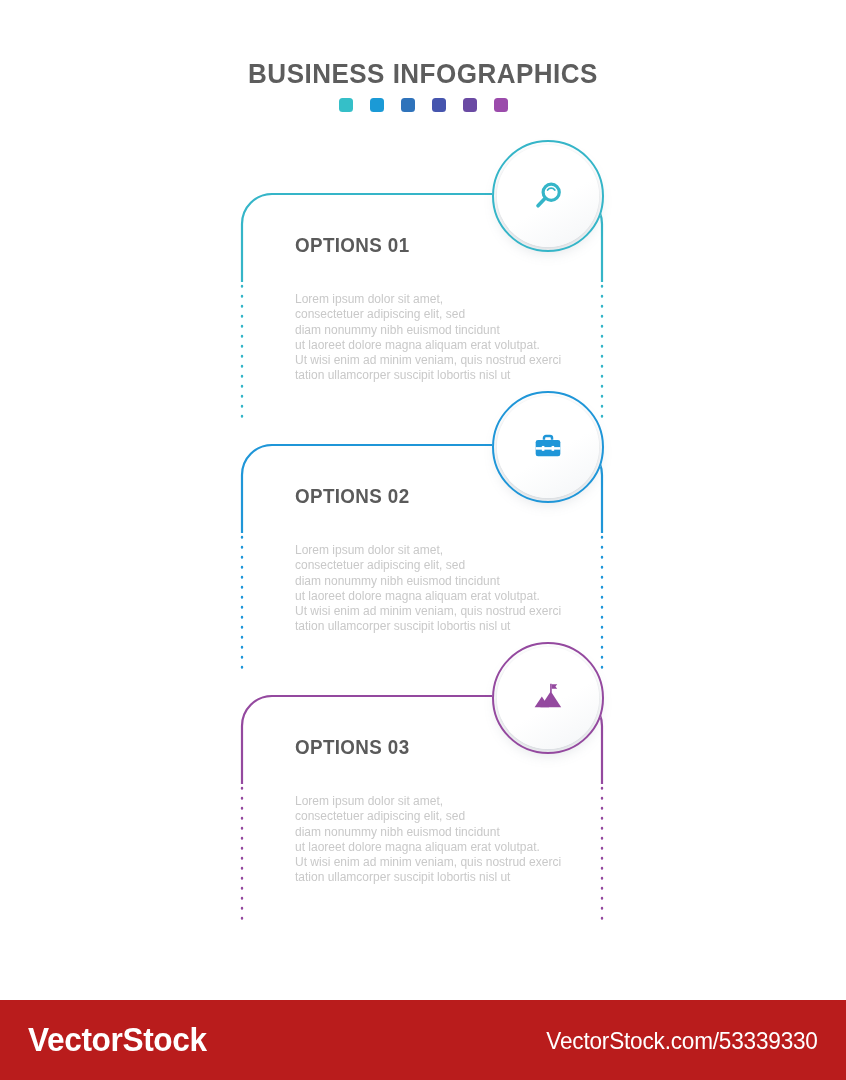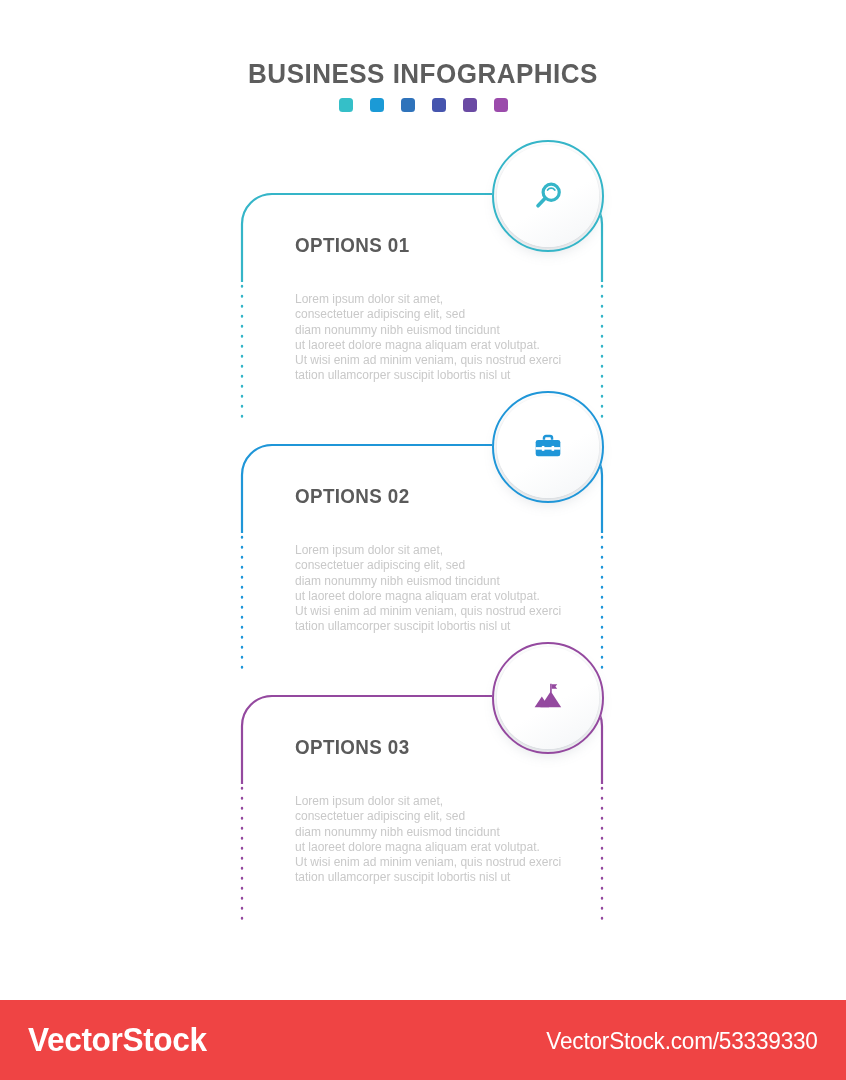--- a/index.html
+++ b/index.html
@@ -274,16 +274,16 @@
             <path d="M18.6 9.6 L28.4 24.6 H8.8 Z" fill="#94499f"></path>
             <path d="M10.2 14.6 L17.0 24.6 H3.4 Z" fill="#94499f"></path>
             <rect x="18.0" y="2.6" width="1.5" height="8.4" fill="#94499f"></rect>
             <path d="M19.5 3.0 h5.2 l-1.7 2.2 1.7 2.2 h-5.2 Z" fill="#94499f"></path>
           </svg>
         </div>
       </div>
     </div>
   </div>
 
-<div id="footer" style="background: #ef4444;">
+<div id="footer" style="background: #b91c1c;">
   <div id="footer-brand">VectorStock</div>
   <div id="footer-url">VectorStock.com/53339330</div>
 </div>
 
 </body></html>

